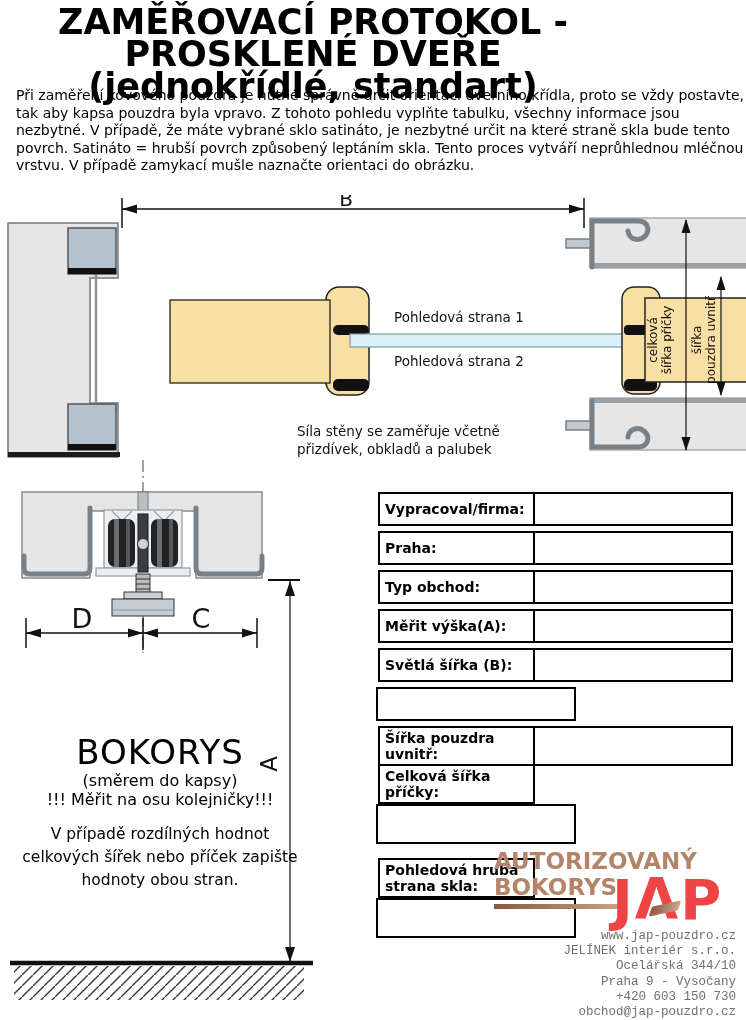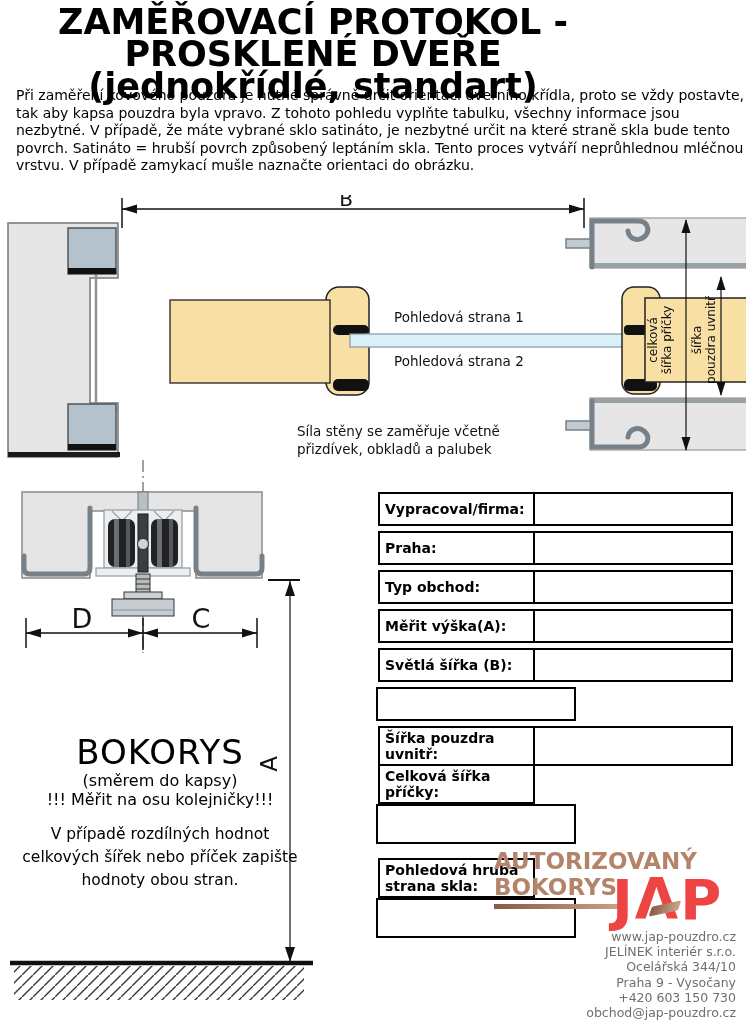--- a/index.html
+++ b/index.html
@@ -27,21 +27,21 @@
   .h34{height:34px;} .h39{height:40px;}
   
   .auth-block{position:absolute;top:848px;left:494px;font-weight:bold;font-size:23px;line-height:26px;
               color:#b3846a;letter-spacing:0px;}
   .auth-rule{width:124px;height:5px;margin-top:4px;background:linear-gradient(90deg,#8a5a44,#c9a083);}
   .jap-wrap{position:absolute;top:872px;left:612px;width:130px;height:60px;}
   .jap-text{font-weight:bold;font-size:56px;line-height:56px;letter-spacing:2px;color:#ef4444;}
   .jap-swoosh{position:absolute;left:38px;top:32px;width:30px;height:9px;border-radius:2px;
               background:linear-gradient(90deg,#8a5a44,#cda588);transform:rotate(-12deg) skewX(-30deg);}
   .contact{position:absolute;top:929px;right:10px;text-align:right;
-           font-size:12.5px;line-height:15.2px;color:#6f6f6f;}
+           font-size:12.5px;line-height:15.2px;color:#6f6f6f;font-family:Liberation Mono, monospace;}
 </style>
 </head>
 <body>
 
 <div class="page">
 
   <div class="title-block">
     <div>ZAMĚŘOVACÍ PROTOKOL - PROSKLENÉ DVEŘE</div>
     <div>(jednokřídlé, standart)</div>
   </div>

